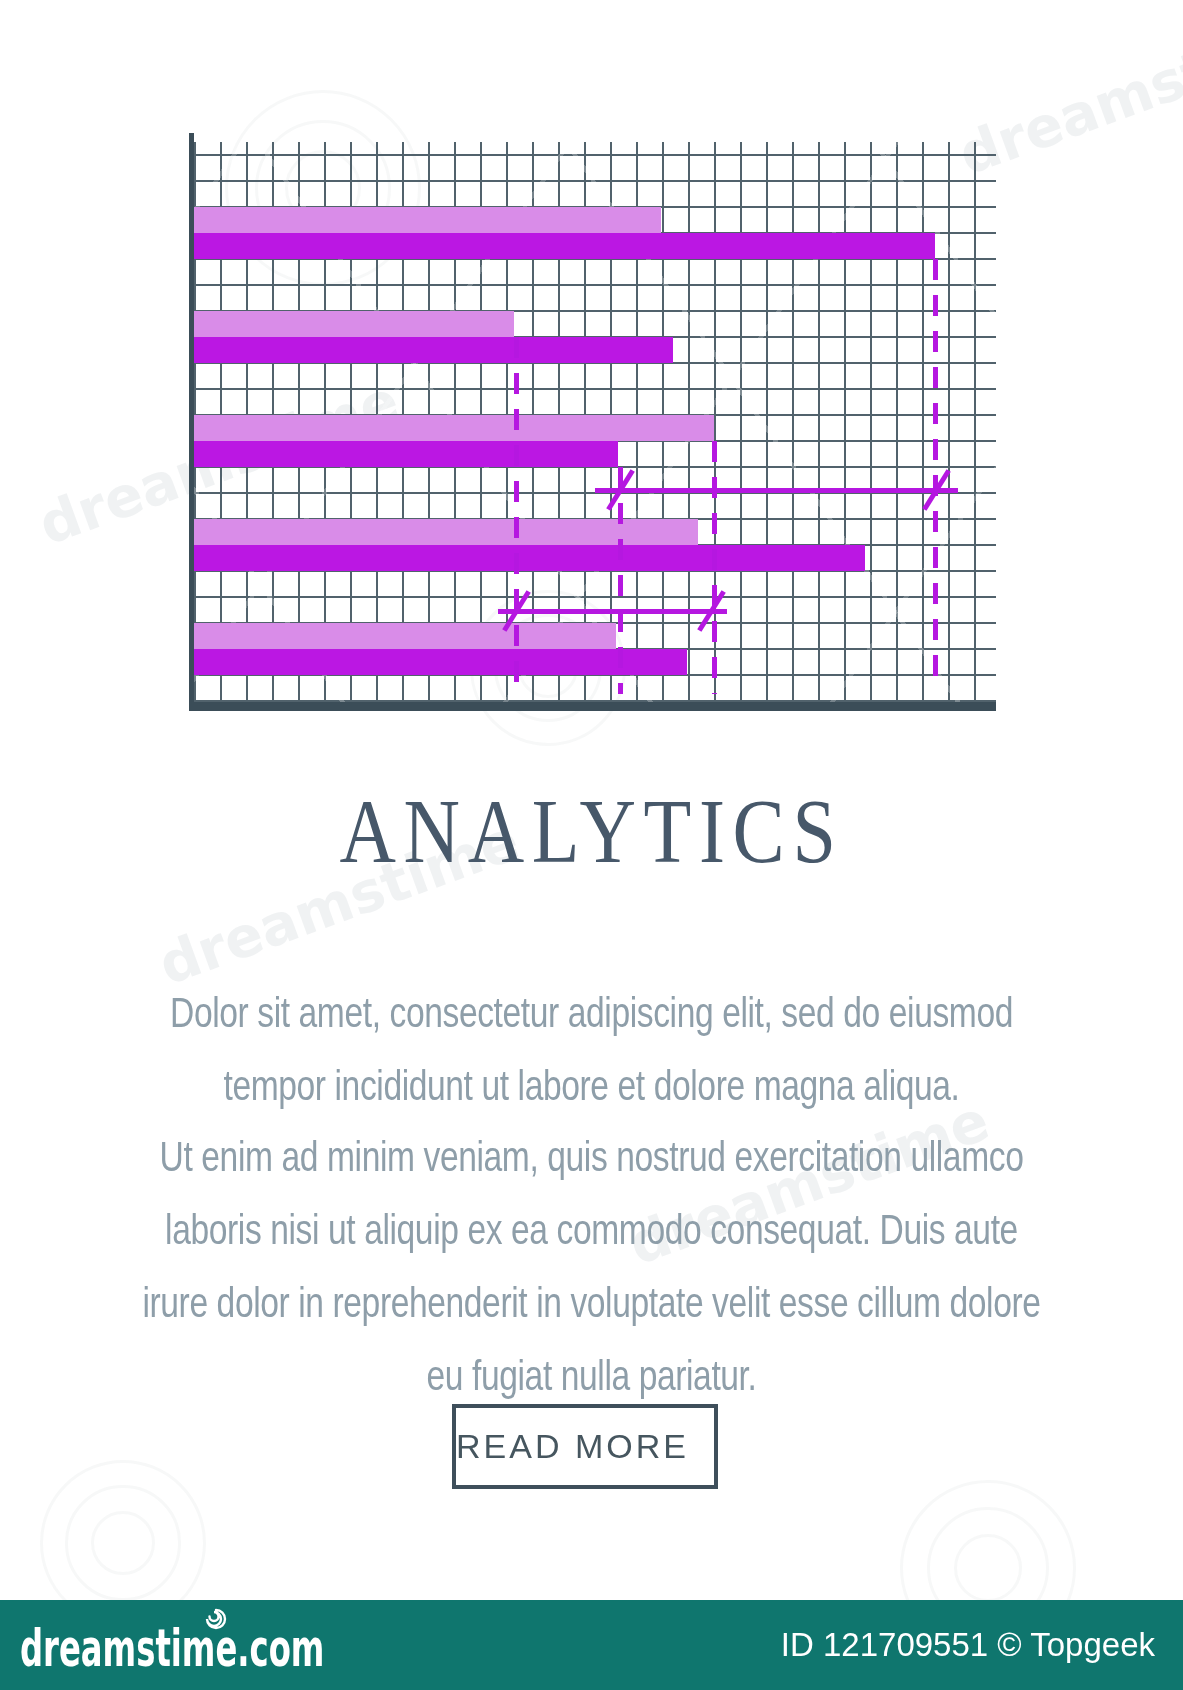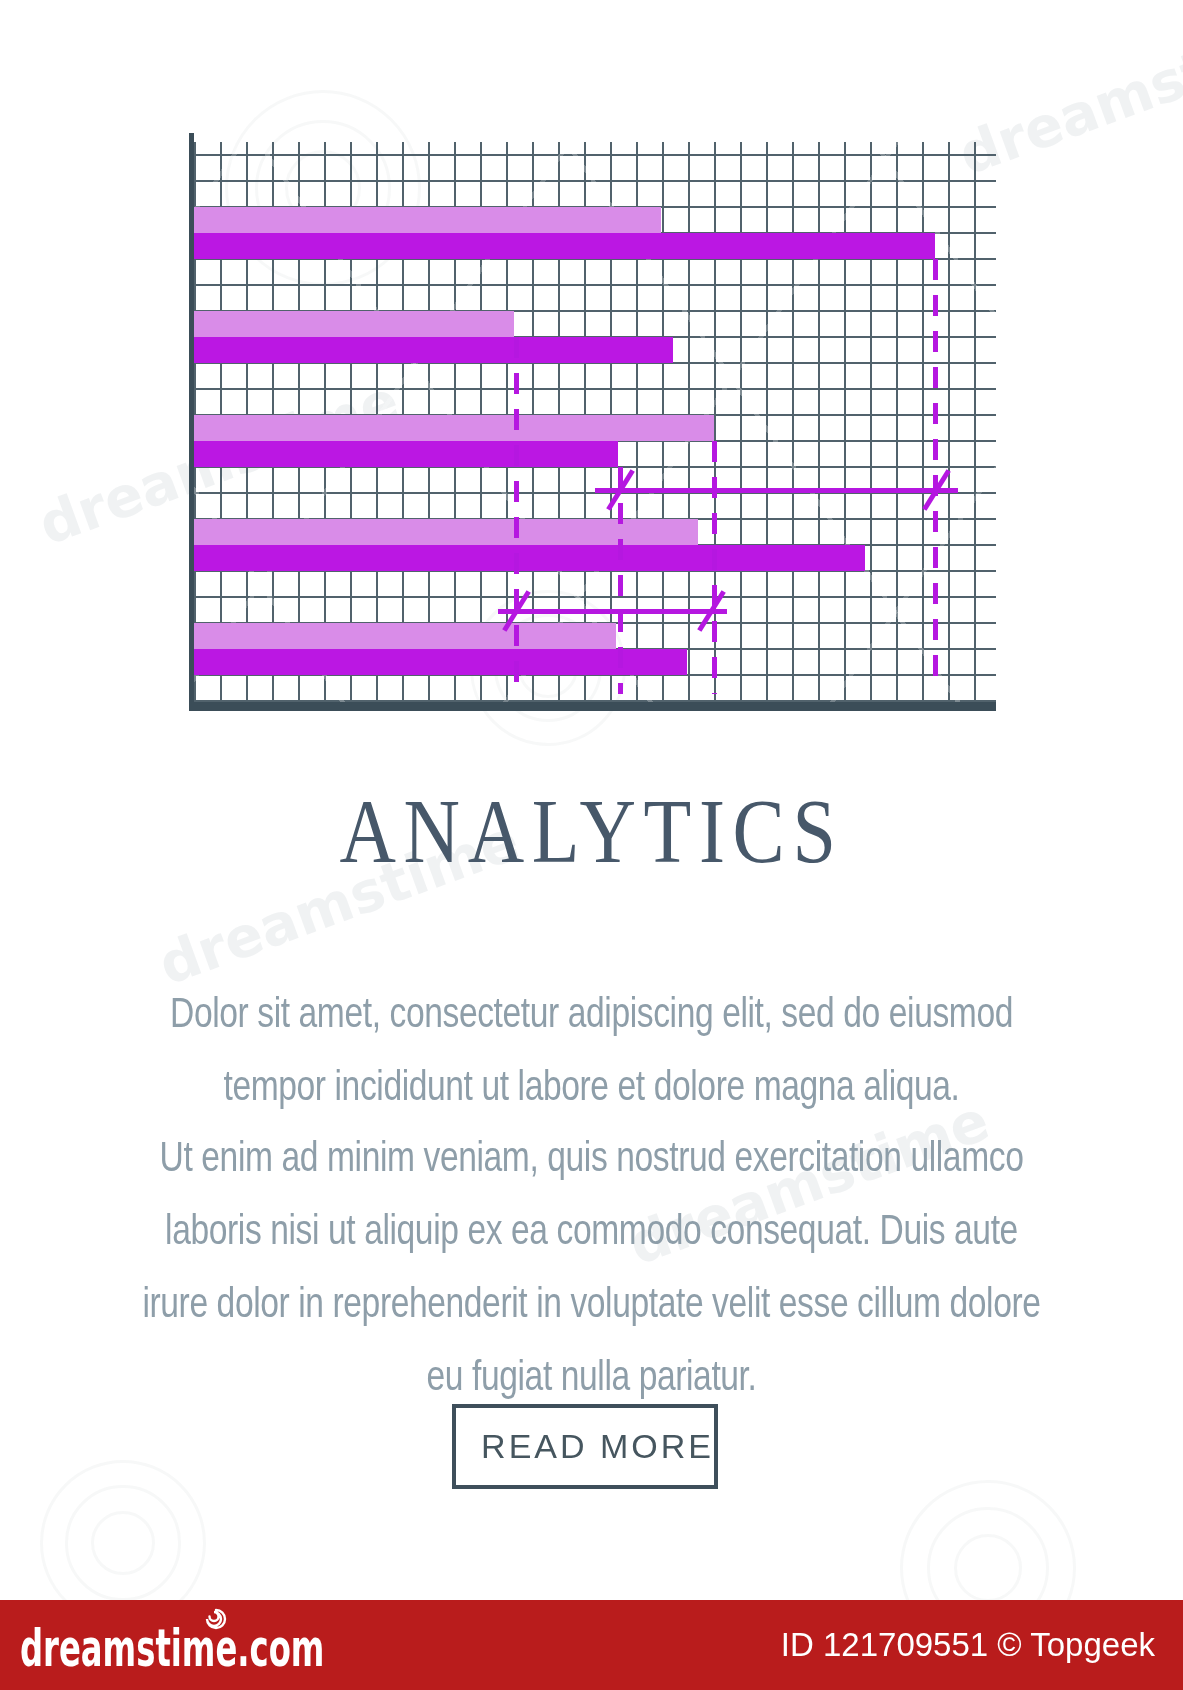--- a/index.html
+++ b/index.html
@@ -29,25 +29,25 @@
     color:#47586a;transform:scaleX(.85);}
   .para{position:absolute;left:0;right:0;text-align:center;
     font-size:42px;line-height:73px;color:#8e9ea9;letter-spacing:-.5px;
     transform:scaleX(.8);}
   .para1{top:976px;}
   .para2{top:1120px;}
 
   
   .read-more{position:absolute;left:452px;top:1404px;width:266px;height:85px;
     box-sizing:border-box;border:4px solid #3e4f5b;background:#ffffff;
-    display:flex;align-items:center;justify-content:flex-end;cursor:pointer;
+    display:flex;align-items:center;justify-content:flex-start;cursor:pointer;
     font-size:34px;letter-spacing:3px;color:#46565f;}
 
   
-  .footer{position:absolute;left:0;top:1600px;width:1183px;height:90px;background:#b91c1c;}
+  .footer{position:absolute;left:0;top:1600px;width:1183px;height:90px;background:#0f766e;}
   .logo{position:absolute;left:20px;top:18px;color:#ffffff;
     font-family:"DejaVu Sans", sans-serif;font-weight:bold;font-size:52px;
     transform:scaleX(.62);transform-origin:left center;letter-spacing:0px;}
   .logo-spiral{position:absolute;left:203px;top:6px;}
   .footer-id{position:absolute;right:28px;top:26px;color:#ffffff;font-size:33px;
     font-family:"Liberation Sans", sans-serif;margin-left:40px;}
 
   
   .ghost{position:absolute;color:rgba(150,163,173,0.14);font-size:56px;
     font-family:"DejaVu Sans", sans-serif;font-weight:bold;transform:rotate(-20deg);

